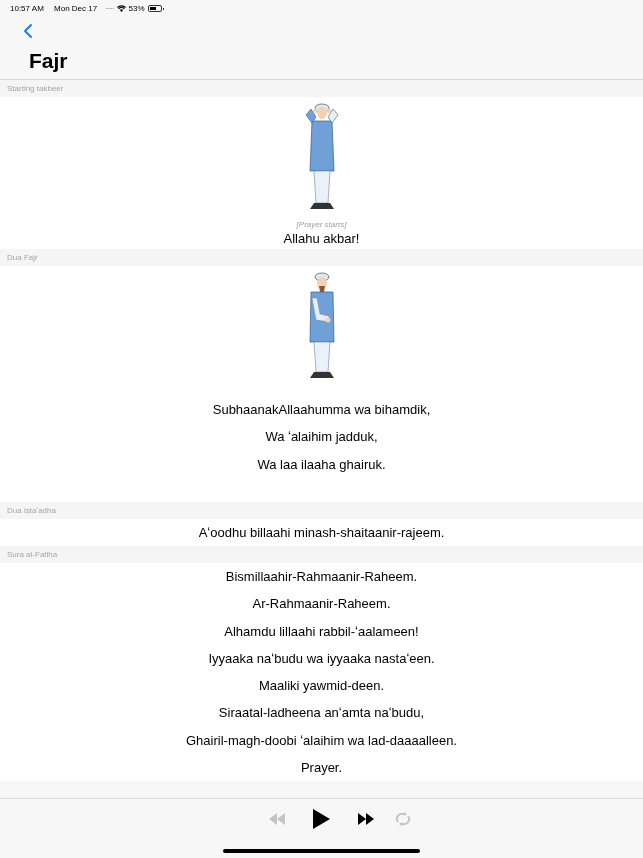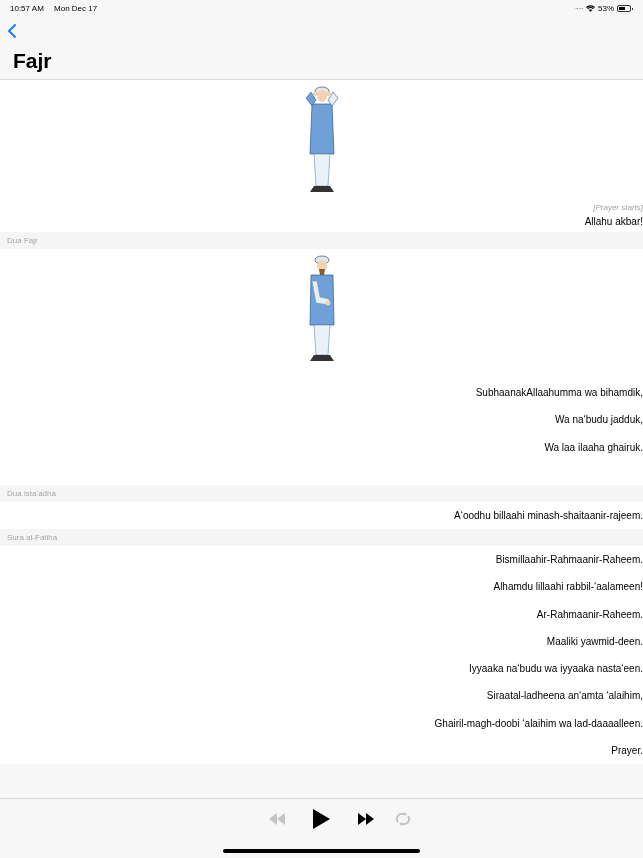--- a/index.html
+++ b/index.html
@@ -1,32 +1,32 @@
 <!DOCTYPE html>
 <html><head>
 <meta charset="utf-8">
 <style>
   * { box-sizing: border-box; margin: 0; padding: 0; }
   html, body { width: 643px; height: 858px; overflow: hidden; background: #f7f7f7; font-family: "Liberation Sans", sans-serif; color: #000; }
-  .status-bar { position: absolute; top: 0; left: 0; width: 643px; height: 16px; font-size: 8px; display: flex; align-items: center; justify-content: space-between; padding: 0 12px 0 10px; }
+  .status-bar { position: absolute; top: 0; left: 0; width: 643px; height: 16px; font-size: 8px; display: flex; align-items: center; justify-content: flex-start; padding: 0 12px 0 10px; }
   .status-left span { margin-right: 8px; }
   .status-right { display: flex; align-items: center; gap: 3px; }
   .signal-dots { color: #888; letter-spacing: -1px; font-size: 8px; }
   .battery { width: 14px; height: 7px; border: 1px solid #333; border-radius: 2px; position: relative; display: inline-block; }
   .battery::before { content: ""; position: absolute; left: 1px; top: 1px; width: 6px; height: 3px; background: #000; }
   .battery::after { content: ""; position: absolute; right: -3px; top: 2px; width: 1px; height: 2px; background: #333; }
-  .nav { position: absolute; top: 18px; left: 0; width: 550px; height: 61px; }
+  .nav { position: absolute; top: 18px; left: 16px; width: 550px; height: 61px; }
   .back-btn { position: absolute; left: 6px; top: 4px; width: 16px; height: 18px; cursor: pointer; }
   .page-title { position: absolute; left: 13px; top: 31px; font-size: 21px; font-weight: bold; }
   .content { position: absolute; top: 79px; left: 0; width: 643px; height: 719px; overflow: hidden; border-top: 1px solid #d8d8d8; }
   .section-header { height: 17px; background: #f5f5f5; font-size: 8px; color: #a5a5a5; padding: 4px 0 0 7px; }
-  .section-body { background: #fff; text-align: right; }
+  .section-body { background: #fff; text-align: center; }
   .figure { display: block; margin: 0 auto; }
   .caption { font-size: 8px; color: #a0a0a0; font-style: italic; }
-  .line { font-size: 10px; height: 27.3px; line-height: 27.3px; }
+  .line { font-size: 13px; height: 27.3px; line-height: 27.3px; }
   .player { position: absolute; top: 798px; left: 0; width: 643px; height: 60px; background: #f7f7f7; border-top: 1px solid #d8d8d8; }
   .ctrl { position: absolute; top: 9px; width: 24px; height: 22px; display: flex; align-items: center; justify-content: center; cursor: pointer; }
   .home-indicator { position: absolute; left: 223px; top: 50px; width: 197px; height: 4px; border-radius: 2px; background: #000; }
 </style>
 </head>
 <body>
 
 <div class="status-bar">
   <div class="status-left">
     <span>10:57 AM</span>
@@ -48,20 +48,21 @@
   <div class="back-btn">
     <svg width="12" height="18" viewBox="0 0 12 18">
         <path d="M9 3 L3 9 L9 15" fill="none" stroke="#1a7cf5" stroke-width="2" stroke-linecap="round" stroke-linejoin="round"></path>
       </svg>
   </div>
   <div class="page-title">Fajr</div>
 </div>
 
 <div class="content">
 
+  <div class="section-header">Starting takbeer</div>
   <div class="section-body" style="height:152px; padding-top:4px;">
     <svg class="figure" width="40" height="112" viewBox="0 0 40 112">
       <ellipse cx="20" cy="7" rx="7" ry="4" fill="#dfe8f0" stroke="#333" stroke-width="0.6"></ellipse>
       <ellipse cx="20" cy="12" rx="5" ry="6" fill="#f3d2b4"></ellipse>
       <path d="M10 20 L30 20 L32 70 L8 70 Z" fill="#6fa0d8" stroke="#2e5c8f" stroke-width="0.7"></path>
       <path d="M10 22 L4 14 L9 8 L14 16 Z" fill="#6fa0d8" stroke="#2e5c8f" stroke-width="0.6"></path>
       <path d="M30 22 L36 14 L31 8 L26 16 Z" fill="#e8eef5" stroke="#2e5c8f" stroke-width="0.6"></path>
       <circle cx="13" cy="10" r="2.2" fill="#f3d2b4"></circle>
       <circle cx="27" cy="10" r="2.2" fill="#f3d2b4"></circle>
       <path d="M12 70 L28 70 L26 102 L14 102 Z" fill="#eaf1f8" stroke="#6c87a3" stroke-width="0.6"></path>
@@ -80,37 +81,37 @@
       <path d="M17 16 L23 16 L22 22 L18 22 Z" fill="#8a5a35"></path>
       <path d="M9 22 L31 22 L32 72 L8 72 Z" fill="#6fa0d8" stroke="#2e5c8f" stroke-width="0.7"></path>
       <path d="M10 28 L14 50 L28 52 L27 46 L18 44 L15 28 Z" fill="#e8eef5" stroke="#6c87a3" stroke-width="0.5"></path>
       <circle cx="26" cy="50" r="2.5" fill="#f3d2b4"></circle>
       <path d="M12 72 L28 72 L26 102 L14 102 Z" fill="#eaf1f8" stroke="#6c87a3" stroke-width="0.6"></path>
       <path d="M12 102 L20 102 L20 108 L8 108 Z" fill="#333"></path>
       <path d="M20 102 L28 102 L32 108 L20 108 Z" fill="#333"></path>
     </svg>
     <div style="height:14px;"></div>
     <div class="line">SubhaanakAllaahumma wa bihamdik,</div>
-    <div class="line">Wa naʻbudu jadduk,</div>
+    <div class="line">Wa ʻalaihim jadduk,</div>
     <div class="line">Wa laa ilaaha ghairuk.</div>
   </div>
 
   <div class="section-header">Dua istaʻadha</div>
   <div class="section-body" style="height:27px;">
     <div class="line">Aʻoodhu billaahi minash-shaitaanir-rajeem.</div>
   </div>
 
   <div class="section-header">Sura al-Fatiha</div>
   <div class="section-body" style="padding-top:0px;">
     <div class="line">Bismillaahir-Rahmaanir-Raheem.</div>
+    <div class="line">Ar-Rahmaanir-Raheem.</div>
     <div class="line">Alhamdu lillaahi rabbil-ʻaalameen!</div>
-    <div class="line">Ar-Rahmaanir-Raheem.</div>
+    <div class="line">Iyyaaka naʻbudu wa iyyaaka nastaʻeen.</div>
     <div class="line">Maaliki yawmid-deen.</div>
-    <div class="line">Iyyaaka naʻbudu wa iyyaaka nastaʻeen.</div>
-    <div class="line">Siraatal-ladheena anʻamta ʻalaihim,</div>
+    <div class="line">Siraatal-ladheena anʻamta naʻbudu,</div>
     <div class="line">Ghairil-magh-doobi ʻalaihim wa lad-daaaalleen.</div>
     <div class="line">Prayer.</div>
   </div>
 </div>
 
 <div class="player">
   <div class="ctrl" style="left:265px;">
     <svg width="16" height="12" viewBox="0 0 16 12">
         <path d="M8 0 L0 6 L8 12 Z M16 0 L8 6 L16 12 Z" fill="#c4c4c4"></path>
       </svg>

